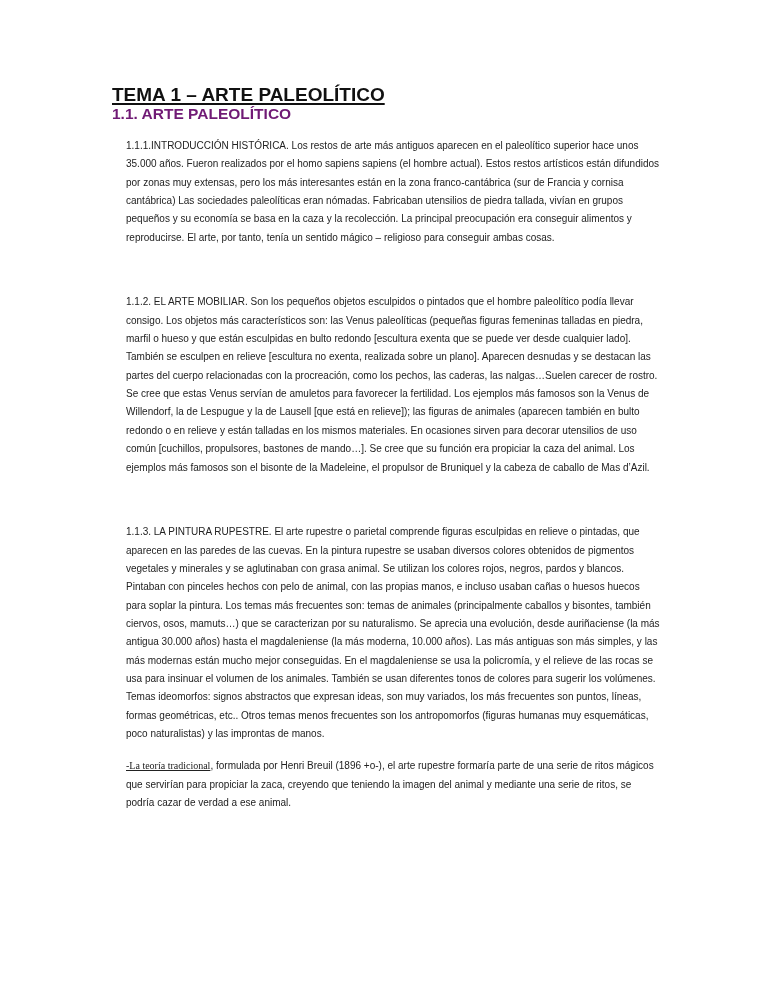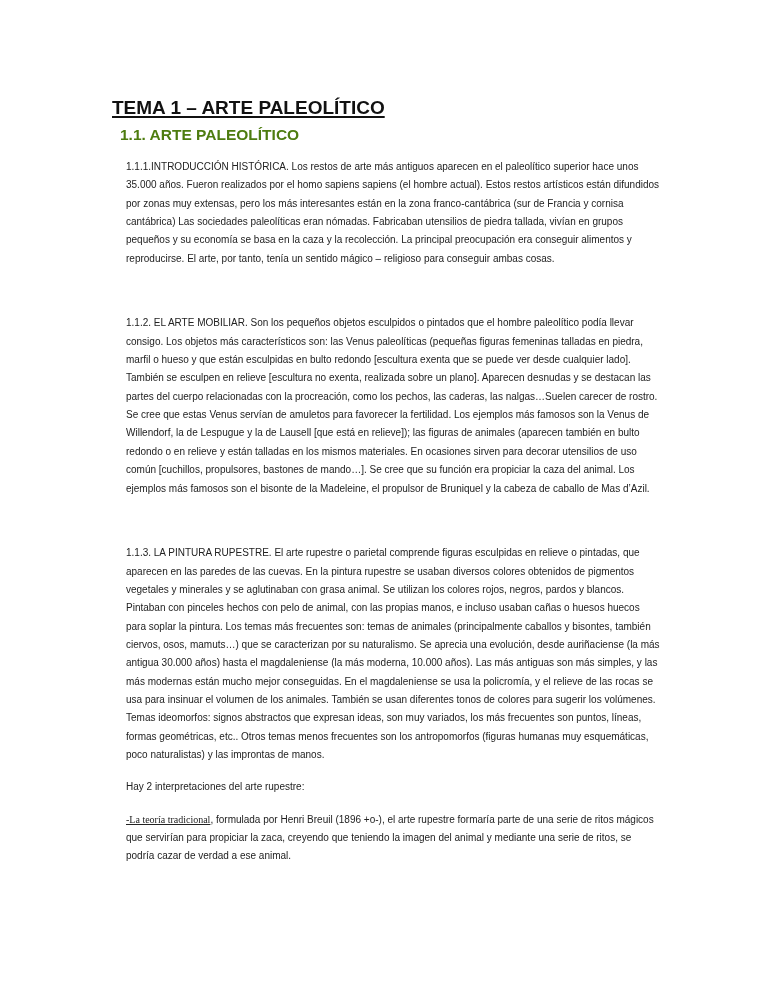--- a/index.html
+++ b/index.html
@@ -11,39 +11,39 @@
     width: 768px;
     height: 994px;
     position: relative;
     overflow: hidden;
     font-family: "Liberation Sans", sans-serif;
     color: #1a1a1a;
   }
   .page {
     position: absolute;
     left: 112px;
-    top: 97px;
+    top: 84px;
     width: 564px;
   }
   .doc-title {
     font-size: 19px;
     font-weight: bold;
     text-decoration: underline;
     text-decoration-thickness: 1.5px;
     text-underline-offset: 2px;
     line-height: 21px;
     margin: 0;
     color: #111;
   }
   .section-heading {
     font-size: 15.5px;
     font-weight: bold;
     line-height: 18px;
-    margin: 8px;
-    color: #4d7c0f;
+    margin: 0;
+    color: #701a75;
   }
   .para {
     font-size: 10px;
     line-height: 18.35px;
     margin: 14px;
     color: #222;
   }
   .blank {
     height: 18.35px;
   }
@@ -60,16 +60,15 @@
   <h2 class="section-heading">1.1. ARTE PALEOLÍTICO</h2>
 
   <p class="para">1.1.1.INTRODUCCIÓN HISTÓRICA. Los restos de arte más antiguos aparecen en el paleolítico superior hace unos 35.000 años. Fueron realizados por el homo sapiens sapiens (el hombre actual). Estos restos artísticos están difundidos por zonas muy extensas, pero los más interesantes están en la zona franco-cantábrica (sur de Francia y cornisa cantábrica) Las sociedades paleolíticas eran nómadas. Fabricaban utensilios de piedra tallada, vivían en grupos pequeños y su economía se basa en la caza y la recolección. La principal preocupación era conseguir alimentos y reproducirse. El arte, por tanto, tenía un sentido mágico – religioso para conseguir ambas cosas.</p>
   <div class="blank"></div>
 
   <p class="para">1.1.2. EL ARTE MOBILIAR. Son los pequeños objetos esculpidos o pintados que el hombre paleolítico podía llevar consigo. Los objetos más característicos son: las Venus paleolíticas (pequeñas figuras femeninas talladas en piedra, marfil o hueso y que están esculpidas en bulto redondo [escultura exenta que se puede ver desde cualquier lado]. También se esculpen en relieve [escultura no exenta, realizada sobre un plano]. Aparecen desnudas y se destacan las partes del cuerpo relacionadas con la procreación, como los pechos, las caderas, las nalgas…Suelen carecer de rostro. Se cree que estas Venus servían de amuletos para favorecer la fertilidad. Los ejemplos más famosos son la Venus de Willendorf, la de Lespugue y la de Lausell [que está en relieve]); las figuras de animales (aparecen también en bulto redondo o en relieve y están talladas en los mismos materiales. En ocasiones sirven para decorar utensilios de uso común [cuchillos, propulsores, bastones de mando…]. Se cree que su función era propiciar la caza del animal. Los ejemplos más famosos son el bisonte de la Madeleine, el propulsor de Bruniquel y la cabeza de caballo de Mas d’Azil.</p>
   <div class="blank"></div>
 
   <p class="para">1.1.3. LA PINTURA RUPESTRE. El arte rupestre o parietal comprende figuras esculpidas en relieve o pintadas, que aparecen en las paredes de las cuevas. En la pintura rupestre se usaban diversos colores obtenidos de pigmentos vegetales y minerales y se aglutinaban con grasa animal. Se utilizan los colores rojos, negros, pardos y blancos. Pintaban con pinceles hechos con pelo de animal, con las propias manos, e incluso usaban cañas o huesos huecos para soplar la pintura. Los temas más frecuentes son: temas de animales (principalmente caballos y bisontes, también ciervos, osos, mamuts…) que se caracterizan por su naturalismo. Se aprecia una evolución, desde auriñaciense (la más antigua 30.000 años) hasta el magdaleniense (la más moderna, 10.000 años). Las más antiguas son más simples, y las más modernas están mucho mejor conseguidas. En el magdaleniense se usa la policromía, y el relieve de las rocas se usa para insinuar el volumen de los animales. También se usan diferentes tonos de colores para sugerir los volúmenes. Temas ideomorfos: signos abstractos que expresan ideas, son muy variados, los más frecuentes son puntos, líneas, formas geométricas, etc.. Otros temas menos frecuentes son los antropomorfos (figuras humanas muy esquemáticas, poco naturalistas) y las improntas de manos.</p>
 
-  <p class="para">Hay 2 interpretaciones del arte rupestre:</p>
 
   <p class="para"><span class="u">-La teoría tradicional</span><span>, formulada por Henri Breuil (1896 +o-), el arte rupestre formaría parte de una serie de ritos mágicos que servirían para propiciar la zaca, creyendo que teniendo la imagen del animal y mediante una serie de ritos, se podría cazar de verdad a ese animal.</span></p>
 </div>
 
 </body></html>

